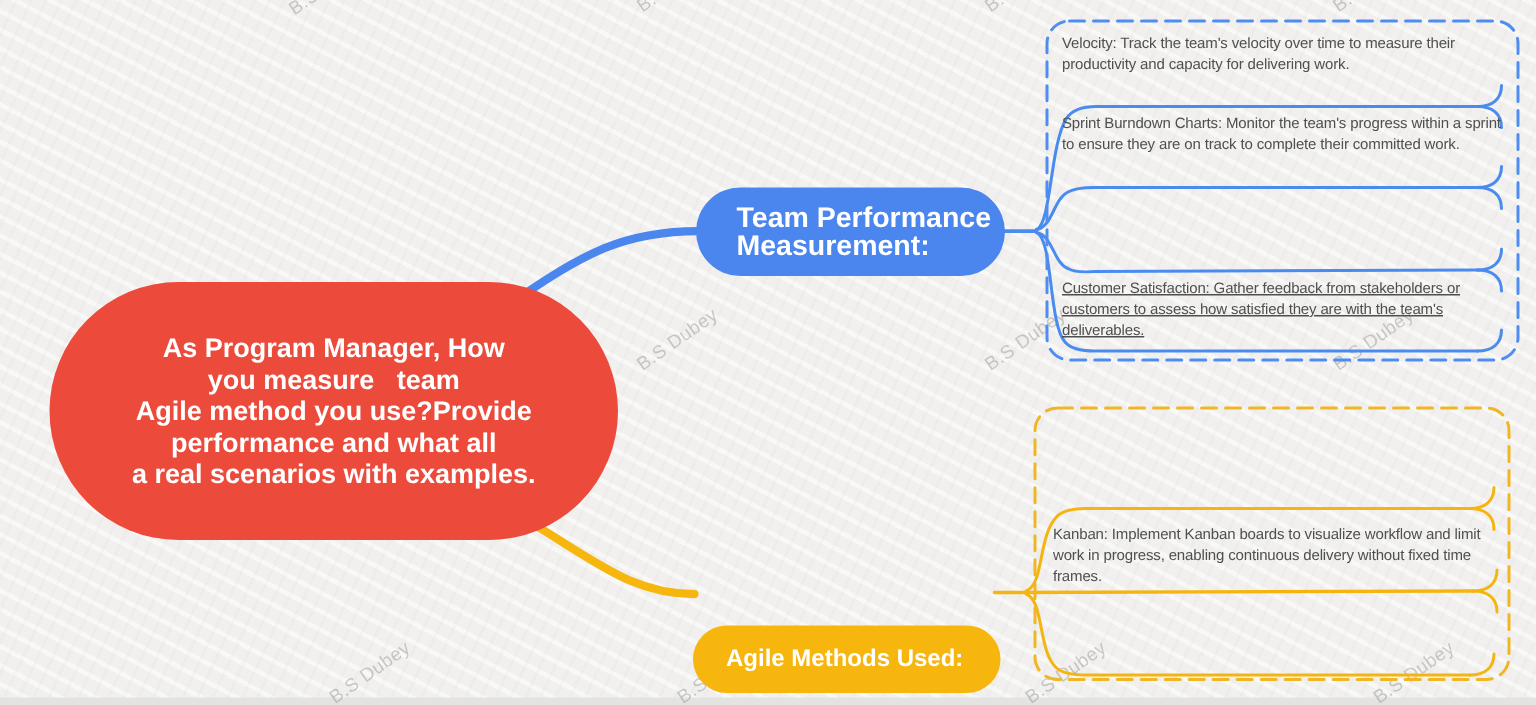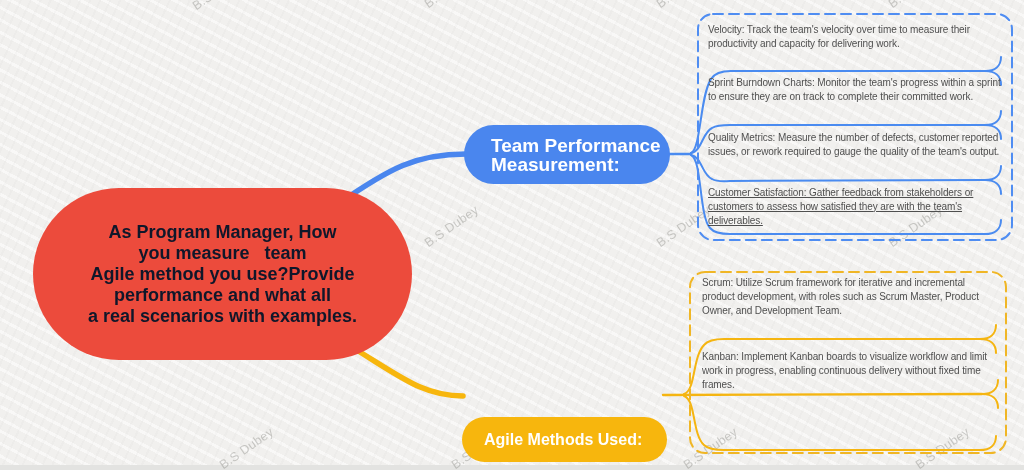--- a/index.html
+++ b/index.html
@@ -14,21 +14,21 @@
   .wm{
     position:absolute;font-size:12.5px;color:rgba(125,125,122,0.38);
     transform:rotate(-35deg);transform-origin:left bottom;white-space:nowrap;
     letter-spacing:0.3px;z-index:1;pointer-events:none;
   }
   svg.connectors{position:absolute;left:0;top:0;z-index:2;}
   .node{position:absolute;z-index:3;box-sizing:border-box;}
   .central{
     left:33px;top:188px;width:379px;height:172px;border-radius:90px;
     background:#ec4b3c;display:flex;flex-direction:column;justify-content:center;
-    align-items:center;text-align:center;color:#0f172a;font-weight:bold;
+    align-items:center;text-align:center;color:#ffffff;font-weight:bold;
     font-size:18px;line-height:21px;
   }
   .central .cline{white-space:pre;}
   .pill{
     color:#fff;font-weight:bold;font-size:19px;line-height:19px;
     display:flex;align-items:center;
   }
   .pill-team{
     left:464px;top:125px;width:206px;height:59px;border-radius:30px;
     background:#4a86ee;padding-left:27px;
@@ -113,20 +113,18 @@
 
   <div class="node pill pill-team">
     <span>Team Performance Measurement:</span>
   </div>
   <div class="node pill pill-agile">
     <span>Agile Methods Used:</span>
   </div>
 
   <div class="item item-blue" style="top:23px;">Velocity: Track the team's velocity over time to measure their productivity and capacity for delivering work.</div>
   <div class="item item-blue" style="top:76px;">Sprint Burndown Charts: Monitor the team's progress within a sprint to ensure they are on track to complete their committed work.</div>
-  <div class="item item-blue" style="top:131px;">Quality Metrics: Measure the number of defects, customer reported issues, or rework required to gauge the quality of the team's output.</div>
   <div class="item item-blue" style="top:186px;text-decoration:underline;">Customer Satisfaction: Gather feedback from stakeholders or customers to assess how satisfied they are with the team's deliverables.</div>
 
-  <div class="item item-yellow" style="top:276px;">Scrum: Utilize Scrum framework for iterative and incremental product development, with roles such as Scrum Master, Product Owner, and Development Team.</div>
   <div class="item item-yellow" style="top:350px;">Kanban: Implement Kanban boards to visualize workflow and limit work in progress, enabling continuous delivery without fixed time frames.</div>
 
   <div class="bottom-edge"></div>
 </div>
 
 </body></html>

